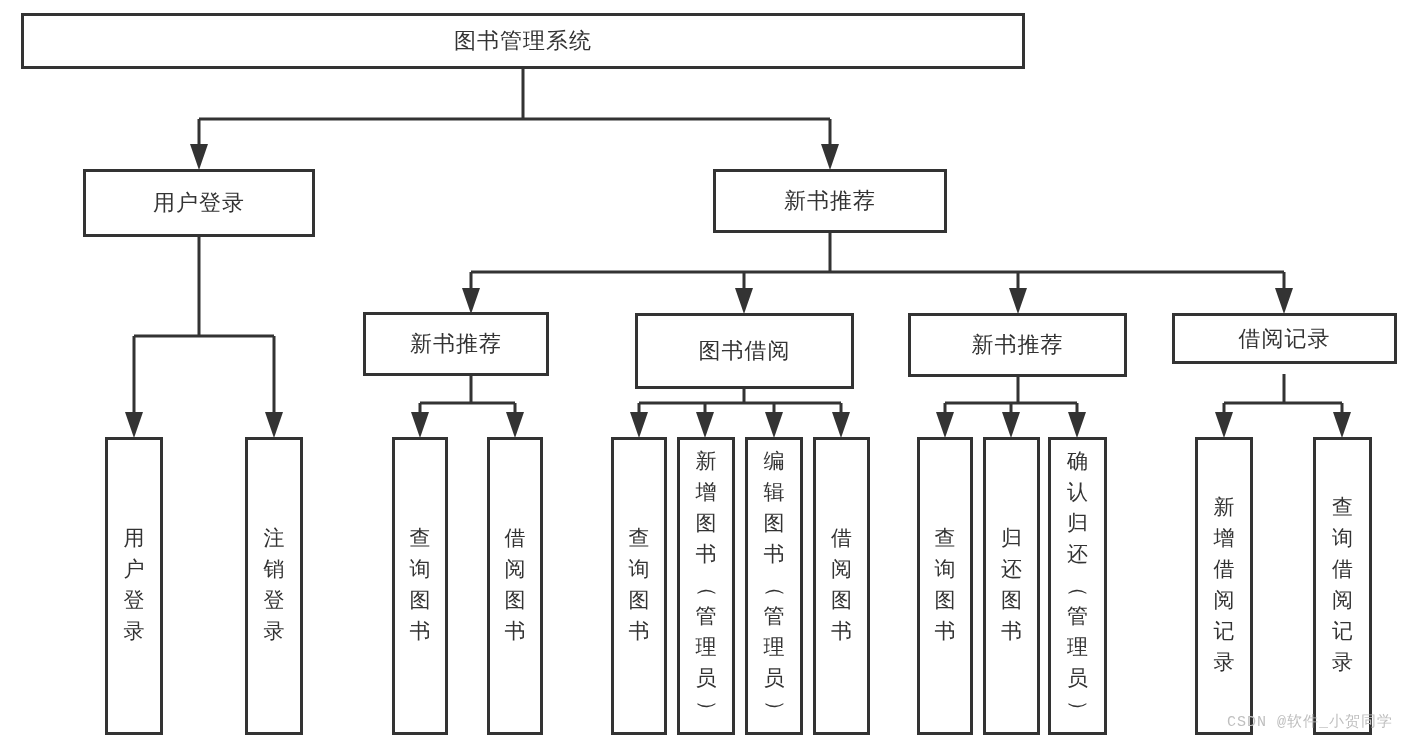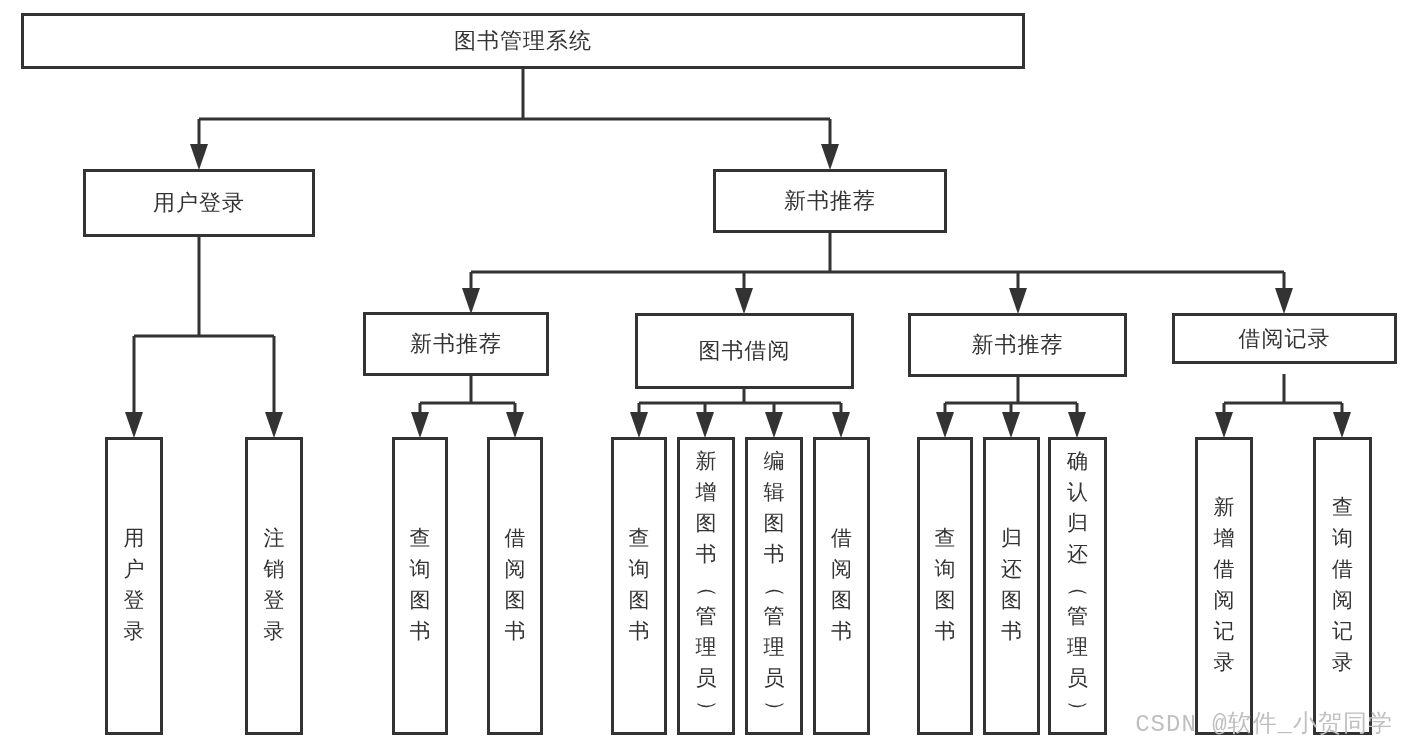--- a/index.html
+++ b/index.html
@@ -47,22 +47,22 @@
     text-align: center;
     font-size: 21px;
     line-height: 31px;
   }
   .node.v .ch.rot {
     transform: rotate(90deg);
   }
   .watermark {
     position: absolute;
     right: 12px;
-    bottom: 8px;
-    font-size: 24px;
+    bottom: 16px;
+    font-size: 15px;
     letter-spacing: 1px;
     color: var(--watermark);
     white-space: nowrap;
     pointer-events: none;
     margin-left: 48px;
   }
 </style>
 </head>
 <body>
 

